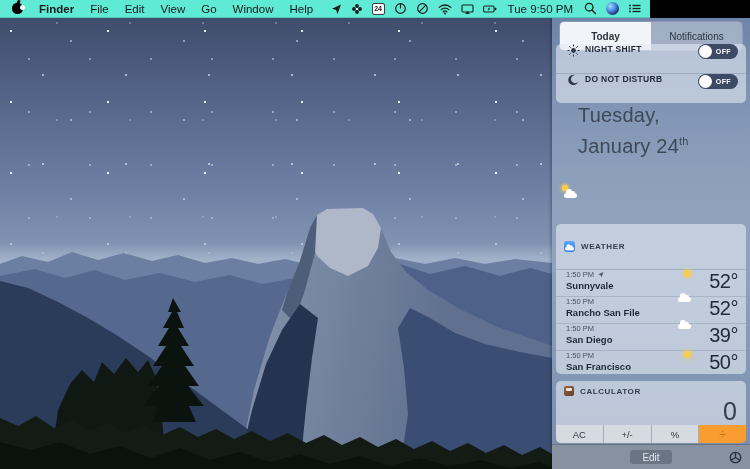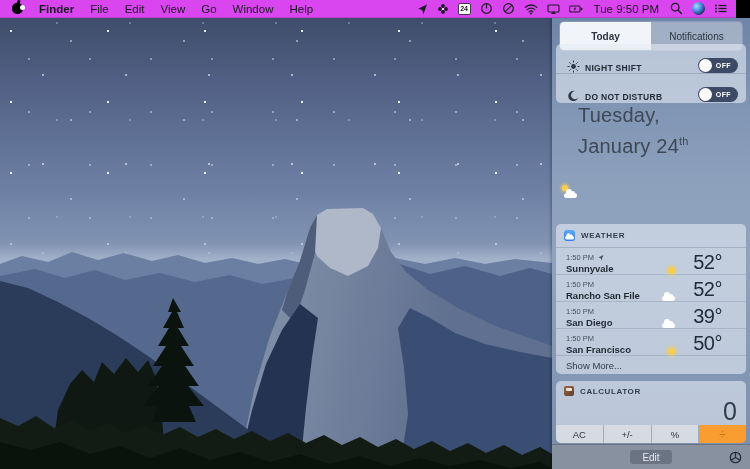--- a/index.html
+++ b/index.html
@@ -1,20 +1,20 @@
 <!DOCTYPE html>
 <html><head>
 <meta charset="utf-8">
 <style>
   html,body{margin:0;padding:0;background:#000;}
   .screen{position:relative;width:750px;height:469px;overflow:hidden;
     font-family:"Liberation Sans",sans-serif;-webkit-font-smoothing:antialiased;}
 
   
-  .menubar{position:absolute;left:0;top:0;width:736px;height:18px;background:#d946ef;
+  .menubar{position:absolute;left:0;top:0;width:650px;height:18px;background:#5eead4;
     display:flex;align-items:center;justify-content:space-between;font-size:11.5px;color:#17191d;
     border-bottom:1px solid rgba(0,0,0,.15);box-sizing:border-box;z-index:50;}
   .mb-left{display:flex;align-items:center;gap:16px;padding-left:12px;}
   .mb-left .app{font-weight:bold;}
   .mb-item{cursor:default;}
   .apple{width:11px;height:11px;background:#000;border-radius:45% 45% 48% 48%;position:relative;}
   .apple::before{content:"";position:absolute;right:-2px;top:2px;width:5px;height:5px;border-radius:50%;background:#f5f6f6;}
   .apple::after{content:"";position:absolute;top:-3px;left:5px;width:3px;height:4px;background:#000;border-radius:60% 0 60% 0;transform:rotate(18deg);}
   .mb-right{display:flex;align-items:center;gap:9px;padding-right:8px;}
   .mb-right svg{display:block;}
@@ -60,47 +60,47 @@
   .tabs{position:absolute;left:8px;right:8px;top:4px;height:28px;display:flex;
     border-radius:4px;overflow:hidden;box-shadow:0 0 0 1px rgba(255,255,255,.18);}
   .tab{flex:1;display:flex;align-items:center;justify-content:center;
     font-size:10px;color:#2b3542;cursor:default;}
   .tab.active{background:#f1f4f8;font-weight:bold;}
   .tab.inactive{background:rgba(178,188,205,.75);}
 
   .card{position:absolute;left:4px;right:4px;border-radius:5px;
     background:rgba(228,235,243,.60);overflow:hidden;}
   .toggles{top:26px;height:59px;}
-  .toggle-row{height:29px;display:flex;align-items:flex-end;padding:0 8px 0 9px;box-sizing:border-box;}
+  .toggle-row{height:29px;display:flex;align-items:flex-start;padding:0 8px 0 9px;box-sizing:border-box;}
   .toggle-row + .toggle-row{border-top:1px solid rgba(96,110,130,.30);}
   .toggle-ico{width:16px;display:flex;justify-content:center;}
   .toggle-label{flex:1;font-size:8.5px;font-weight:bold;letter-spacing:.3px;color:#222c38;margin-left:4px;}
   .switch{width:40px;height:15px;border-radius:8px;background:#3c4a66;position:relative;
     display:flex;align-items:center;justify-content:flex-end;cursor:default;}
   .knob{position:absolute;left:1px;top:1px;width:13px;height:13px;border-radius:50%;background:#fdfdfd;}
   .switch-state{color:#fff;font-size:7px;font-weight:bold;margin-right:7px;letter-spacing:.4px;}
 
   .dateblock{position:absolute;left:26px;top:84px;color:#3d4956;
     font-size:20px;line-height:26px;font-weight:400;letter-spacing:.2px;}
   .dateblock sup{font-size:11px;}
 
   .summary{position:absolute;left:9px;right:8px;top:165px;display:flex;gap:5px;}
   .sum-ico{width:17px;height:14px;position:relative;flex:none;margin-top:2px;}
   .sum-ico .mini-sun{position:absolute;left:1px;top:0;width:6px;height:6px;border-radius:50%;background:#f8cd4f;box-shadow:0 0 3px 1px rgba(248,205,79,.8);}
   .sum-ico .cloud{position:absolute;left:3px;top:8px;}
   .summary .txt{font-size:8.6px;line-height:12px;color:#27313d;font-weight:bold;}
 
   .weather{top:206px;height:150px;display:flex;flex-direction:column;}
-  .w-header{height:19px;display:flex;align-items:center;padding:2px 8px;gap:6px;
+  .w-header{height:19px;display:flex;align-items:center;padding:13px 8px;gap:6px;
     border-bottom:1px solid rgba(96,110,130,.30);flex:none;}
   .w-app-icon{width:11px;height:11px;border-radius:3px;background:linear-gradient(#5aa8f8,#2f7de8);
     position:relative;overflow:hidden;}
   .w-app-icon .cloud{position:absolute;left:1px;top:6px;transform:scale(.7);transform-origin:left top;}
   .card-title{font-size:8px;font-weight:bold;letter-spacing:.6px;color:#323e4c;}
-  .w-row{height:27px;display:flex;align-items:flex-end;padding:0 24px 0 10px;box-sizing:border-box;
+  .w-row{height:27px;display:flex;align-items:flex-start;padding:0 8px 0 10px;box-sizing:border-box;
     border-bottom:1px solid rgba(96,110,130,.25);flex:none;}
   .w-left{flex:1;display:flex;flex-direction:column;justify-content:center;gap:1px;}
   .w-time{font-size:7.5px;color:#47525f;display:flex;align-items:center;gap:3px;}
   .w-loc{font-size:9.5px;font-weight:bold;color:#1f2833;}
   .w-cond{width:20px;display:flex;justify-content:flex-end;margin-right:5px;}
   .sun{width:7px;height:7px;border-radius:50%;background:#f8cd4f;box-shadow:0 0 4px 1px rgba(248,205,79,.75);}
   .cloud{position:relative;width:13px;height:5px;background:#fff;border-radius:4px;}
   .cloud::before{content:"";position:absolute;left:2px;top:-4px;width:6px;height:6px;background:#fff;border-radius:50%;}
   .cloud::after{content:"";position:absolute;left:6.5px;top:-2.5px;width:4.5px;height:4.5px;background:#fff;border-radius:50%;}
   .w-temp{width:42px;text-align:right;font-size:20px;font-weight:300;color:#212c39;letter-spacing:-.5px;}

